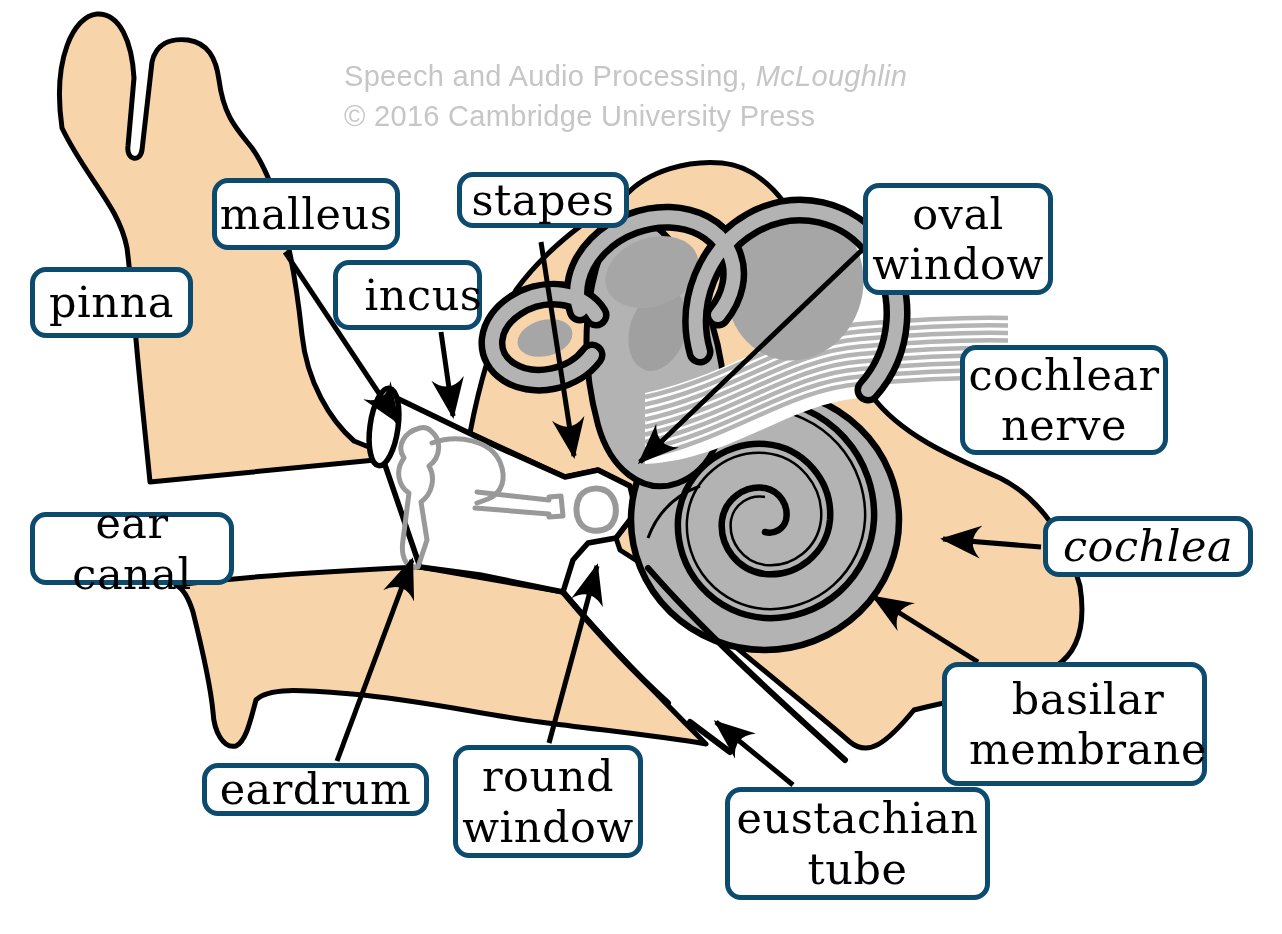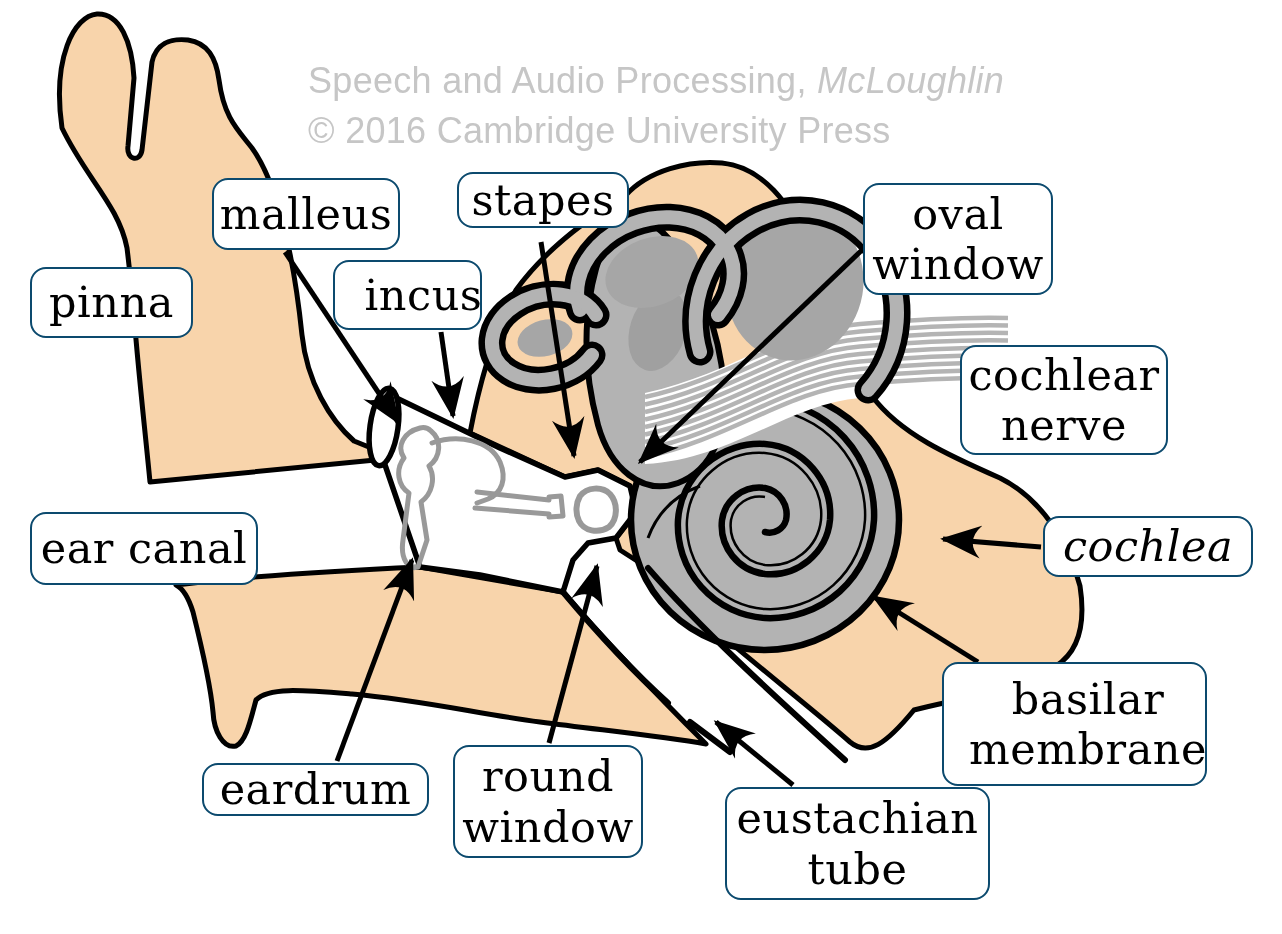--- a/index.html
+++ b/index.html
@@ -1,24 +1,24 @@
 <!DOCTYPE html>
 <html><head>
 <meta charset="utf-8">
 <style>
   html,body{margin:0;padding:0;background:#fff;}
   #stage{position:relative;width:1282px;height:934px;background:#fff;overflow:hidden;
          font-family:"DejaVu Serif","Liberation Serif",serif;}
   #art{position:absolute;left:0;top:0;}
-  .label{position:absolute;background:#fff;border:2px solid #0c4a6e;border-radius:16px;
+  .label{position:absolute;background:#fff;border:5px solid #0c4a6e;border-radius:16px;
          display:flex;align-items:center;justify-content:center;text-align:center;
          font-size:43px;line-height:1.17;color:#000;white-space:pre-line;
          box-sizing:border-box;letter-spacing:0.5px;}
-  #watermark{position:absolute;left:308px;top:56px;color:#c6c6c6;
-             font-family:"Liberation Sans",sans-serif;font-size:36px;line-height:1.38;
+  #watermark{position:absolute;left:344px;top:56px;color:#c6c6c6;
+             font-family:"Liberation Sans",sans-serif;font-size:29px;line-height:1.38;
              letter-spacing:0.3px;}
   #watermark .it{font-style:italic;}
 </style>
 </head>
 <body>
 
 <div id="stage">
 
 <svg id="art" width="1282" height="934" viewBox="0 0 1282 934">
   <defs>
@@ -182,21 +182,21 @@
 
 <div class="label" style="left:30px;top:267px;width:163px;height:71px;">pinna</div>
 <div class="label" style="left:212px;top:178px;width:188px;height:72px;">malleus</div>
 <div class="label" style="left:333px;top:260px;width:149px;height:70px;padding-left:32px;">incus</div>
 <div class="label" style="left:457px;top:172px;width:172px;height:56px;">stapes</div>
 <div class="label" style="left:863px;top:183px;width:190px;height:112px;">oval
 window</div>
 <div class="label" style="left:960px;top:345px;width:208px;height:110px;">cochlear
 nerve</div>
 <div class="label" style="left:1043px;top:516px;width:210px;height:61px;font-style:italic;">cochlea</div>
-<div class="label" style="left:30px;top:512px;width:228px;height:73px;">ear canal</div>
+<div class="label" style="left:30px;top:512px;width:204px;height:73px;">ear canal</div>
 <div class="label" style="left:942px;top:662px;width:265px;height:124px;padding-left:27px;">basilar
 membrane</div>
 <div class="label" style="left:202px;top:763px;width:227px;height:53px;">eardrum</div>
 <div class="label" style="left:453px;top:745px;width:190px;height:113px;">round
 window</div>
 <div class="label" style="left:725px;top:787px;width:265px;height:113px;">eustachian
 tube</div>
 
 </div>
 

